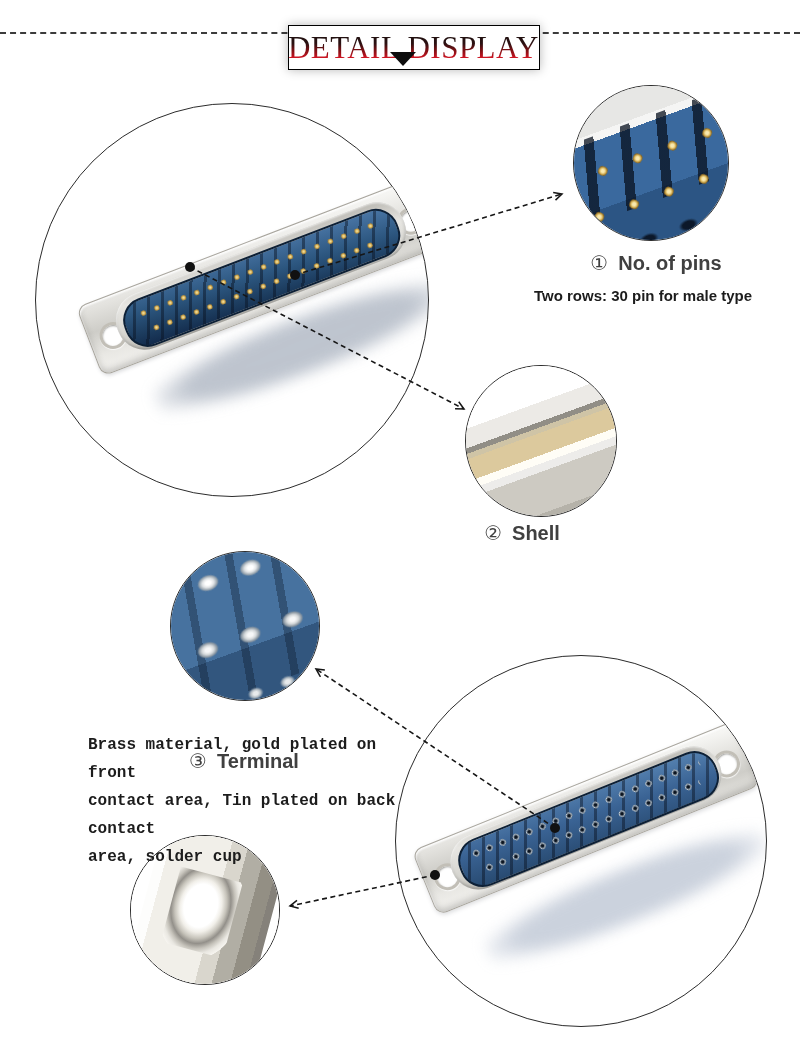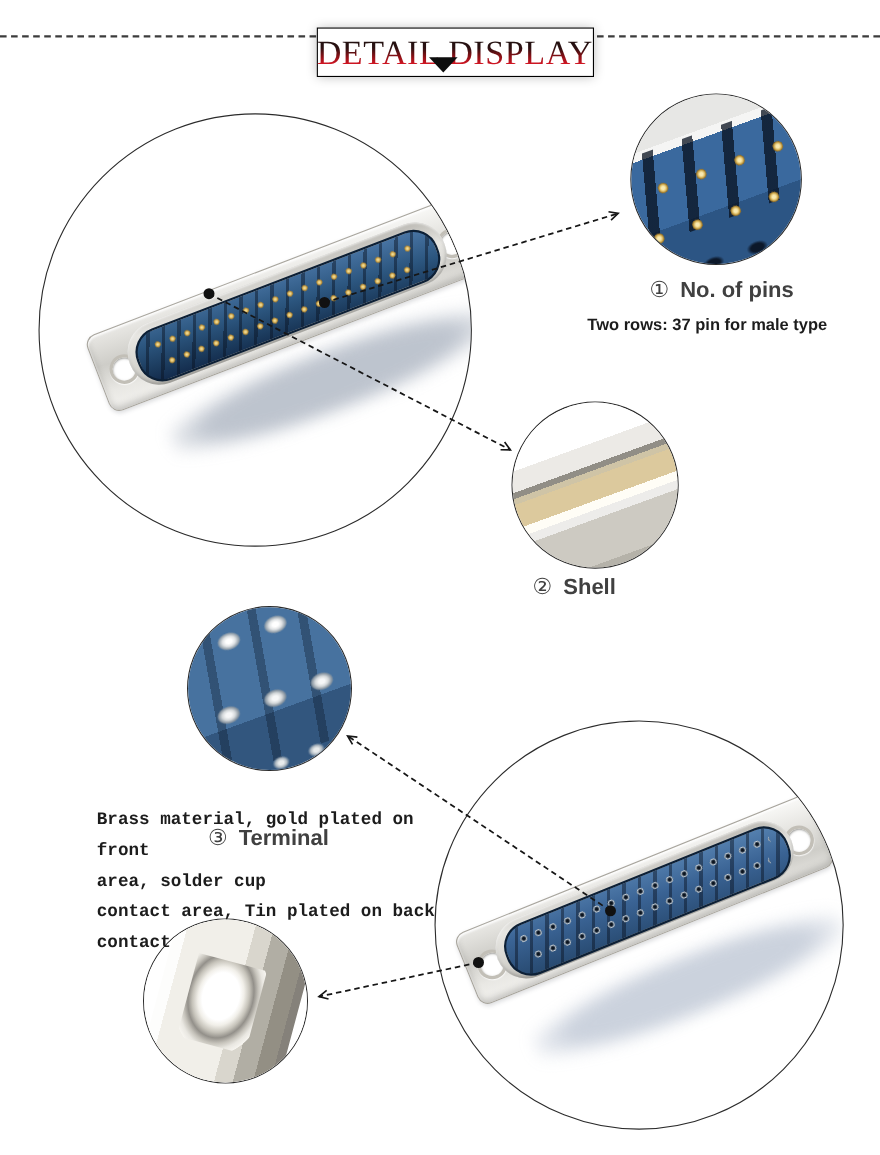--- a/index.html
+++ b/index.html
@@ -189,33 +189,33 @@
   <div class="circle c-hole">
     <div class="pane pane-hole">
       <div class="hz-strip"></div>
       <div class="hz-ring"></div>
     </div>
   </div>
 
   <div class="co-head co1-head">
     <span class="co-num">①</span><span>No. of pins</span>
   </div>
-  <div class="co-sub co1-sub">Two rows: 37 pin for male type</div>
+  <div class="co-sub co1-sub">Two rows: 30 pin for male type</div>
 
   <div class="co-head co2-head">
     <span class="co-num">②</span><span>Shell</span>
   </div>
 
   <div class="co-head co3-head">
     <span class="co-num">③</span><span>Terminal</span>
   </div>
   <div class="co-body co3-body">
     <div>Brass material, gold plated on front</div>
+    <div>contact area, Tin plated on back contact</div>
     <div>area, solder cup</div>
-    <div>contact area, Tin plated on back contact</div>
   </div>
 
 
   <svg class="overlay" width="800" height="1050" viewBox="0 0 800 1050">
     <defs>
       <marker id="arw" markerWidth="14" markerHeight="12" refX="9" refY="5" orient="auto" markerUnits="userSpaceOnUse">
         <path d="M1,1 L9,5 L1,9" fill="none" stroke="#161616" stroke-width="1.5"></path>
       </marker>
     </defs>
     <g stroke="#161616" stroke-width="1.6" stroke-dasharray="5 3.5" fill="none">

